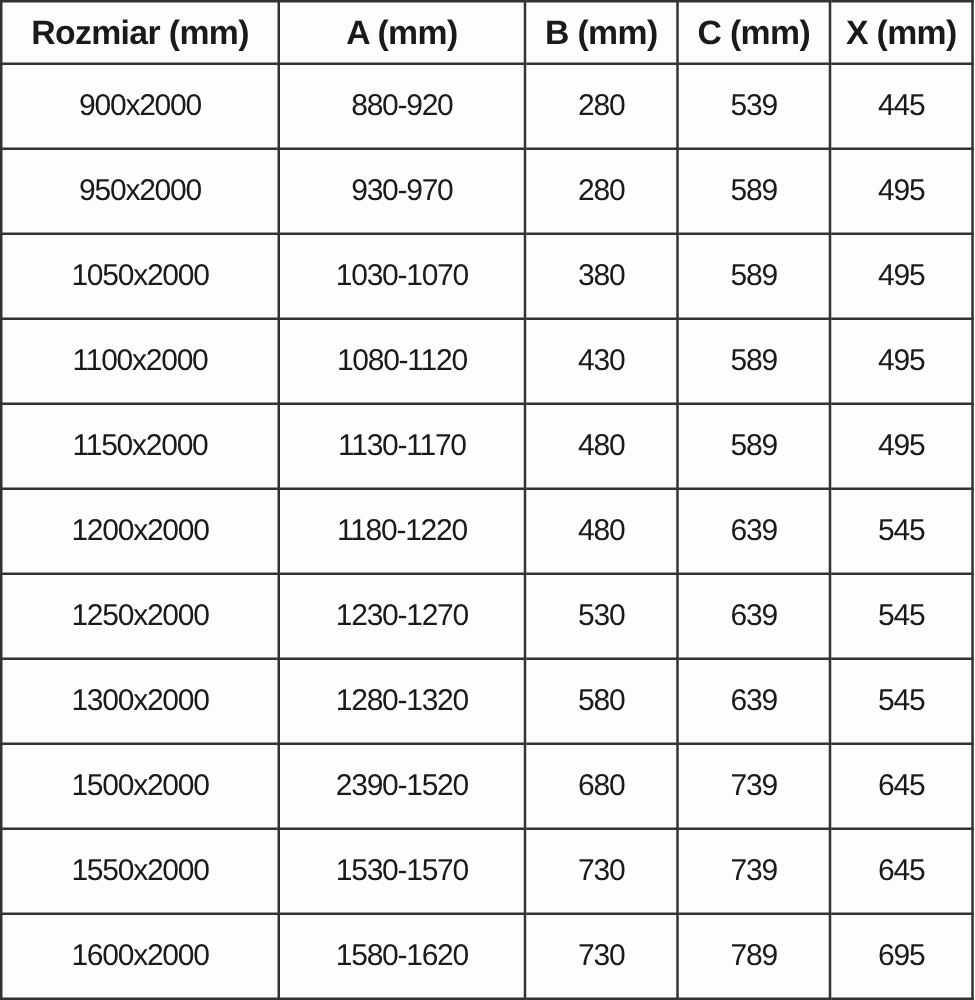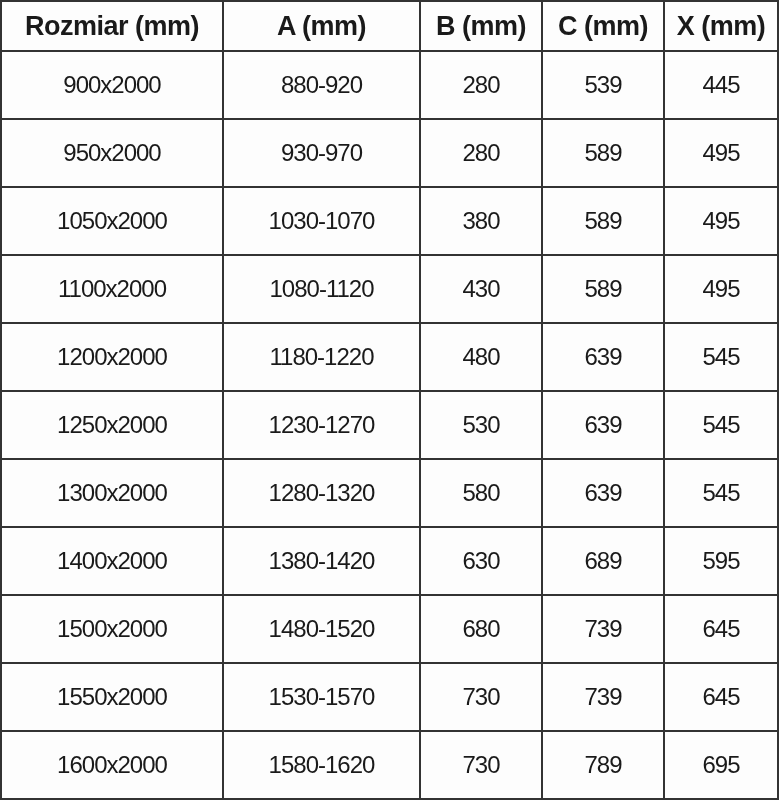--- a/index.html
+++ b/index.html
@@ -84,20 +84,27 @@
       <td>495</td>
     </tr>
     <tr>
       <td>1100x2000</td>
       <td>1080-1120</td>
       <td>430</td>
       <td>589</td>
       <td>495</td>
     </tr>
     <tr>
+      <td>1150x2000</td>
+      <td>1130-1170</td>
+      <td>480</td>
+      <td>589</td>
+      <td>495</td>
+    </tr>
+    <tr>
       <td>1200x2000</td>
       <td>1180-1220</td>
       <td>480</td>
       <td>639</td>
       <td>545</td>
     </tr>
     <tr>
       <td>1250x2000</td>
       <td>1230-1270</td>
       <td>530</td>
@@ -105,29 +112,22 @@
       <td>545</td>
     </tr>
     <tr>
       <td>1300x2000</td>
       <td>1280-1320</td>
       <td>580</td>
       <td>639</td>
       <td>545</td>
     </tr>
     <tr>
-      <td>1400x2000</td>
-      <td>1380-1420</td>
-      <td>630</td>
-      <td>689</td>
-      <td>595</td>
-    </tr>
-    <tr>
       <td>1500x2000</td>
-      <td>1480-1520</td>
+      <td>2390-1520</td>
       <td>680</td>
       <td>739</td>
       <td>645</td>
     </tr>
     <tr>
       <td>1550x2000</td>
       <td>1530-1570</td>
       <td>730</td>
       <td>739</td>
       <td>645</td>

